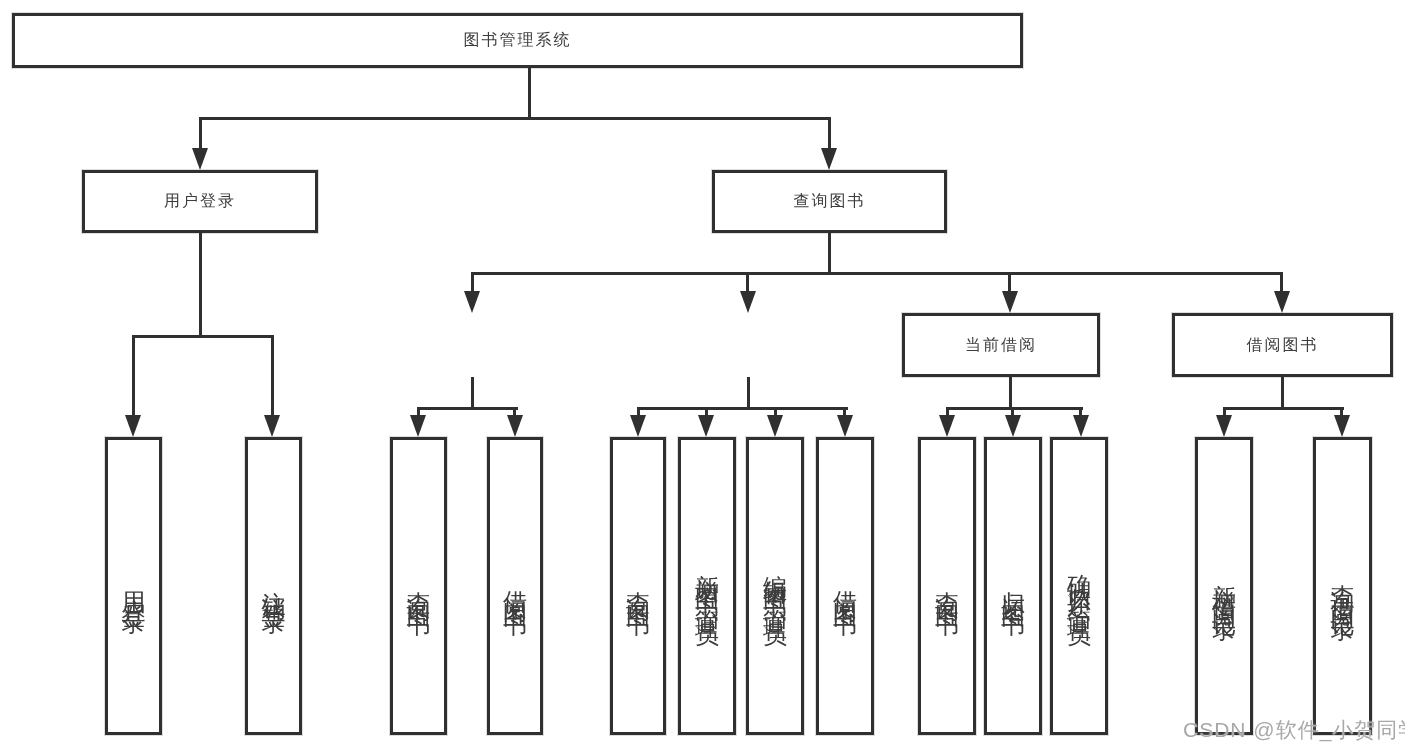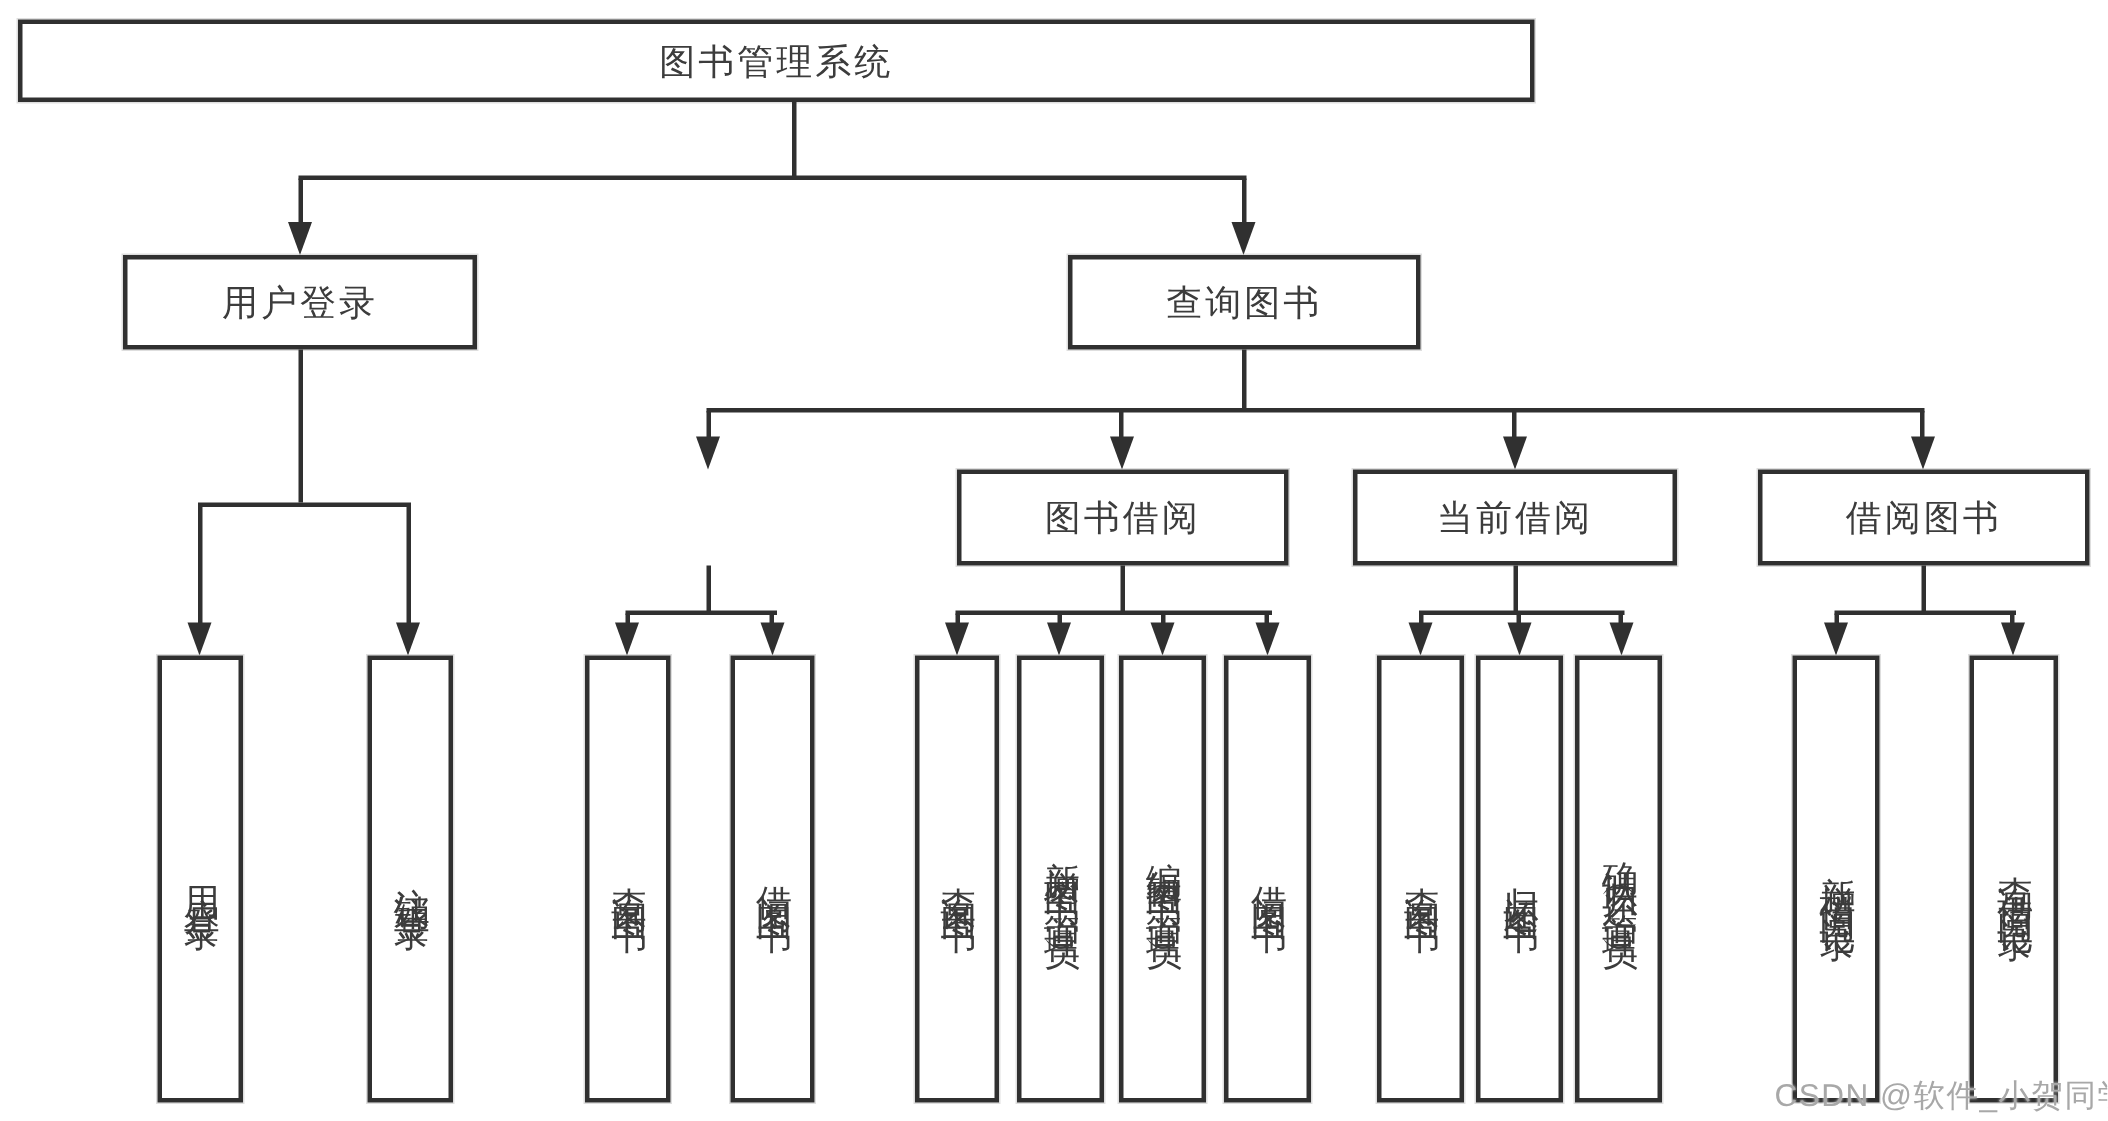--- a/index.html
+++ b/index.html
@@ -6,21 +6,21 @@
   .canvas {
     position:relative; width:1405px; height:747px; background:#ffffff;
     font-family:"Liberation Sans", sans-serif; overflow:hidden;
   }
   .box {
     position:absolute; box-sizing:border-box;
     border:3px solid #303030; background:#ffffff;
     display:flex; align-items:center; justify-content:center;
     color:#3c3c3c; box-shadow:0 0 0 1px rgba(160,160,160,0.35);
   }
-  .h-label { font-size:24px; letter-spacing:2px; white-space:nowrap;text-align:center; }
+  .h-label { font-size:16px; letter-spacing:2px; white-space:nowrap;text-align:center; }
   .leaf .v-label {
     writing-mode:vertical-lr; text-orientation:mixed;
     font-size:24px; letter-spacing:7px; line-height:1;
   }
   .line { position:absolute; background:#303030; }
   .arrow {
     position:absolute; width:0; height:0;
     border-left:8px solid transparent; border-right:8px solid transparent;
     border-top:22px solid #303030;
   }
@@ -64,24 +64,21 @@
   <div class="line" style="left:471px;top:272px;width:812px;height:3px;"></div>
   <div class="line" style="left:471px;top:274px;width:3px;height:19px;"></div>
   <div class="arrow" style="left:464px;top:291px;"></div>
   <div class="line" style="left:746px;top:274px;width:3px;height:19px;"></div>
   <div class="arrow" style="left:740px;top:291px;"></div>
   <div class="line" style="left:1008px;top:274px;width:3px;height:19px;"></div>
   <div class="arrow" style="left:1002px;top:291px;"></div>
   <div class="line" style="left:1280px;top:274px;width:3px;height:19px;"></div>
   <div class="arrow" style="left:1274px;top:291px;"></div>
 
-  <div class="box" style="left:638px;top:313px;width:221px;height:64px;">
-    <span class="h-label">图书借阅</span>
-  </div>
-  <div class="box" style="left:902px;top:313px;width:216px;height:64px;">
+  <div class="box" style="left:902px;top:313px;width:198px;height:64px;">
     <span class="h-label">当前借阅</span>
   </div>
   <div class="box" style="left:1172px;top:313px;width:221px;height:64px;">
     <span class="h-label">借阅图书</span>
   </div>
 
   <div class="line" style="left:471px;top:377px;width:3px;height:32px;"></div>
   <div class="line" style="left:417px;top:407px;width:101px;height:3px;"></div>
   <div class="line" style="left:417px;top:409px;width:3px;height:9px;"></div>
   <div class="arrow" style="left:410px;top:415px;"></div>

